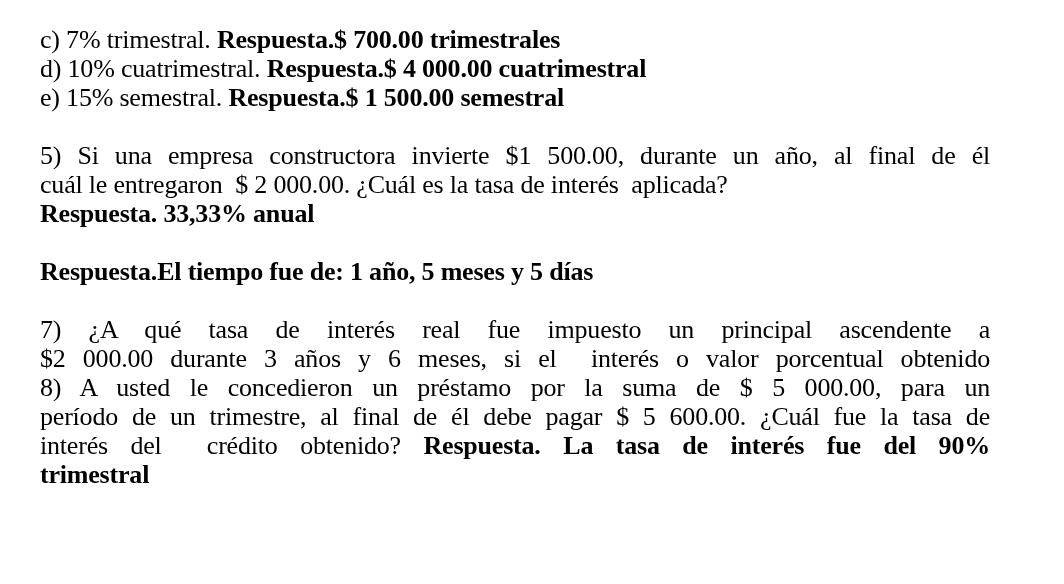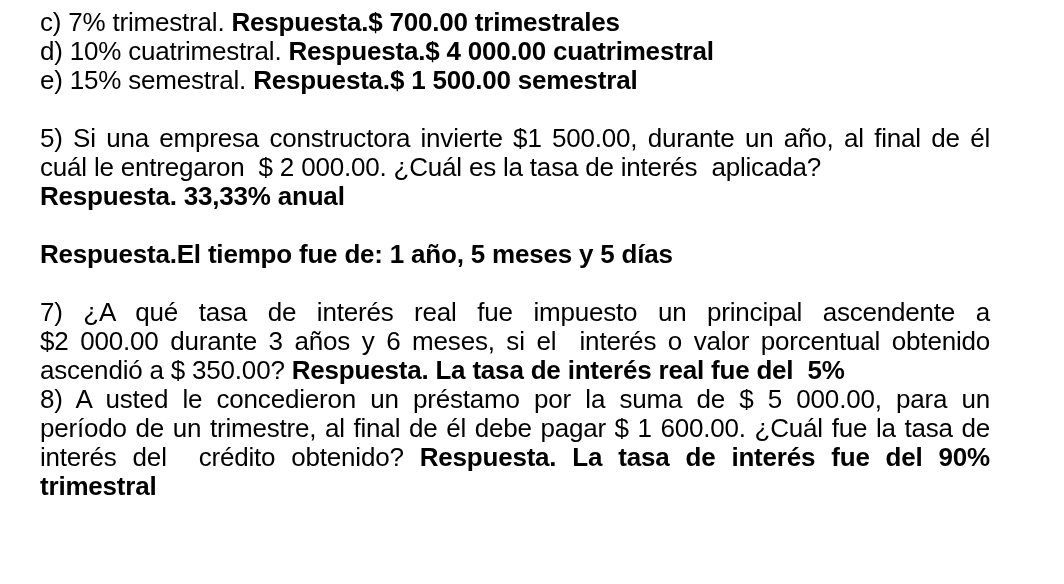--- a/index.html
+++ b/index.html
@@ -8,21 +8,22 @@
     background: #ffffff;
   }
   body {
     width: 1064px;
     height: 584px;
     overflow: hidden;
     font-family: "Liberation Sans", "DejaVu Sans", sans-serif;
     color: #000000;
   }
   .page {
-    padding: 8px 74px 0 40px;
+    padding: 25px 74px 0 40px;
+    font-family: Liberation Serif, serif;
   }
   .line {
     font-size: 26px;
     line-height: 29px;
     height: 29px;
     letter-spacing: -0.2px;
     white-space: normal;
   }
   .just {
     text-align: justify;
@@ -53,20 +54,19 @@
   <div class="line"><span class="bld">Respuesta. 33,33% anual</span></div>
 
   <div class="spacer"></div>
 
   <div class="line"><span class="bld">Respuesta.El tiempo fue de: 1 año, 5 meses y 5 días</span></div>
 
   <div class="spacer"></div>
 
   <div class="line just"><span>7) ¿A qué tasa de interés real fue impuesto un principal ascendente a</span></div>
   <div class="line just"><span>$2 000.00 durante 3 años y 6 meses, si el &nbsp;interés o valor porcentual obtenido</span></div>
-  <div class="line"><span>ascendió a $ 350.00? </span><span class="bld">Respuesta. La tasa de interés real fue del &nbsp;5%</span></div>
 
   <div class="line just"><span>8) A usted le concedieron un préstamo por la suma de $ 5 000.00, para un</span></div>
-  <div class="line just"><span>período de un trimestre, al final de él debe pagar $ 1 600.00. ¿Cuál fue la tasa de</span></div>
+  <div class="line just"><span>período de un trimestre, al final de él debe pagar $ 5 600.00. ¿Cuál fue la tasa de</span></div>
   <div class="line just"><span>interés del &nbsp;crédito obtenido? </span><span class="bld">Respuesta. La tasa de interés fue del 90%</span></div>
   <div class="line"><span class="bld">trimestral</span></div>
 
 </div>
 
 </body></html>

